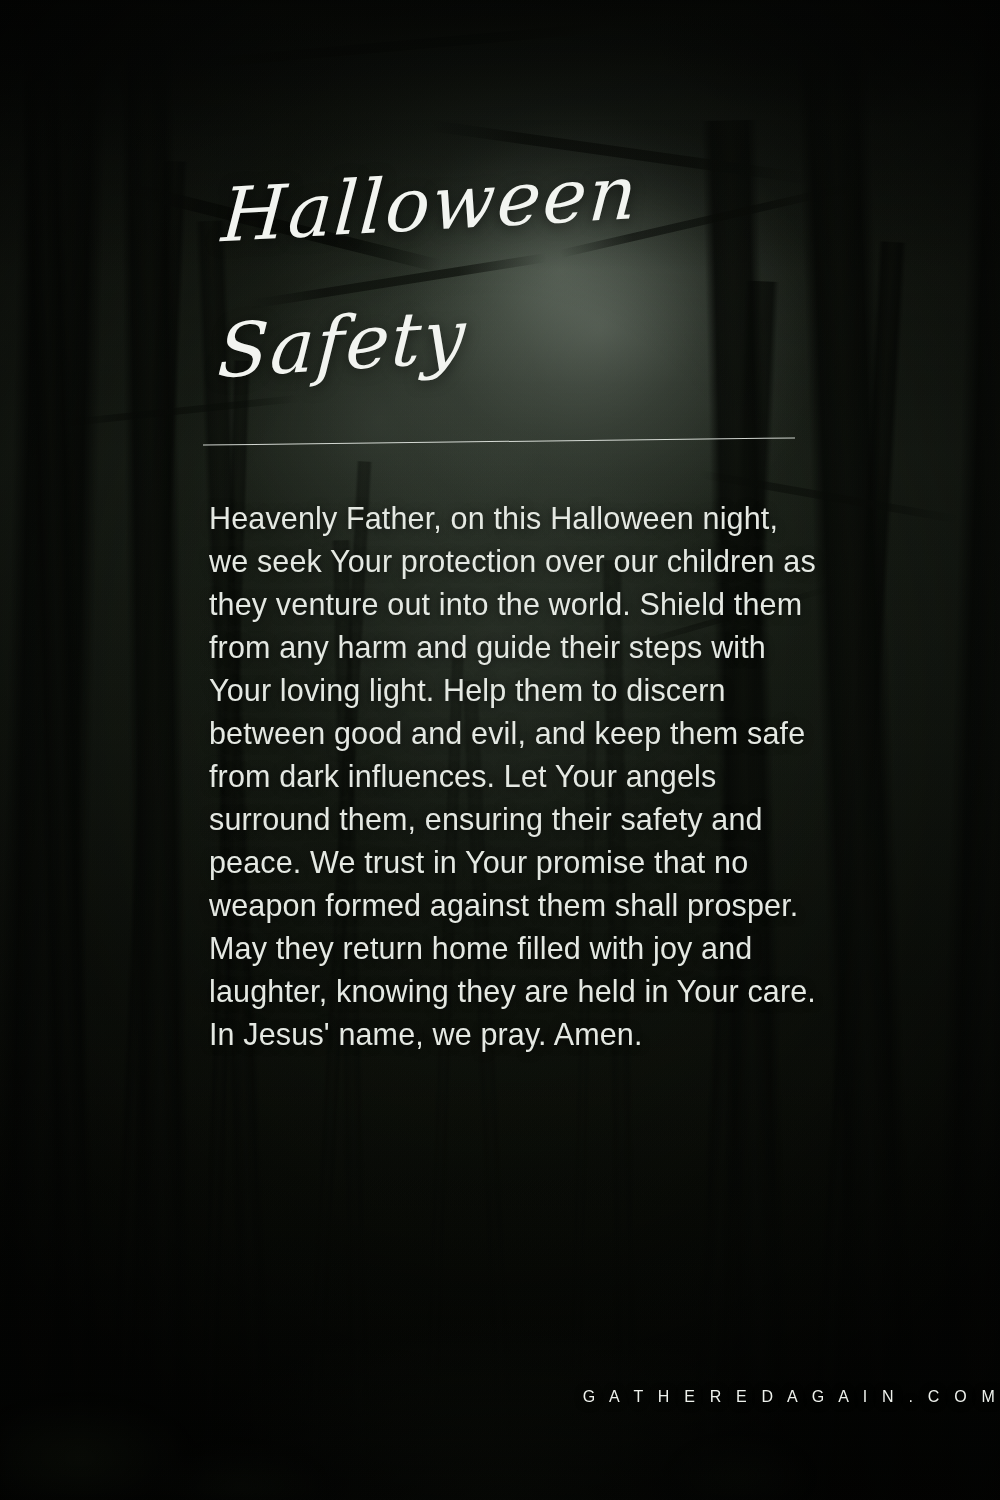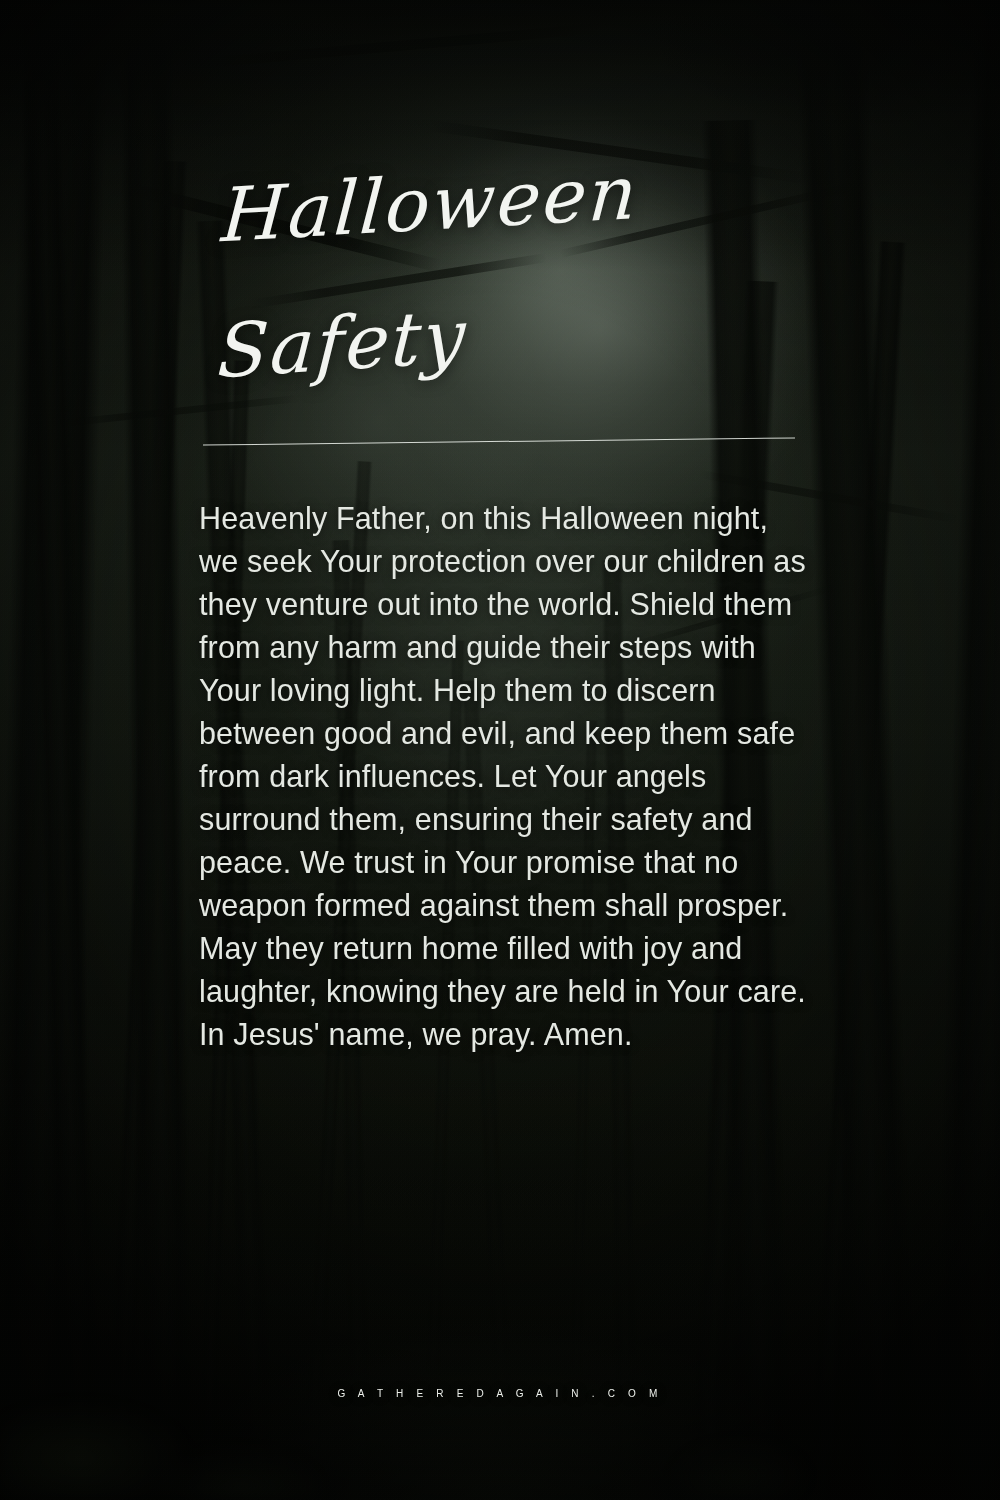--- a/index.html
+++ b/index.html
@@ -141,39 +141,39 @@
     left: 3px;
     top: 263px;
     width: 592px;
     height: 1px;
     background: rgba(236,240,234,0.88);
     transform: rotate(-0.7deg);
   }
 
   .prayer {
     position: absolute;
-    left: 199px;
+    left: 209px;
     top: 497px;
     width: 610px;
     color: #e4e8e2;
     font-family: "Liberation Sans", sans-serif;
     font-size: 30.5px;
     line-height: 43px;
     letter-spacing: 0.15px;
     text-shadow: 0 1px 10px rgba(0,0,0,0.6);
   }
 
   .footer {
     position: absolute;
     left: 0; right: 0;
     top: 1388px;
-    text-align: center;
+    text-align: right;
     color: #eef1ec;
     font-family: "Liberation Sans", sans-serif;
-    font-size: 10px;
+    font-size: 16px;
     letter-spacing: 5.2px;
     text-shadow: 0 1px 8px rgba(0,0,0,0.65);
   }
 </style>
 </head>
 <body>
 
 <div id="poster">
 
   <div class="bg-base"></div>

